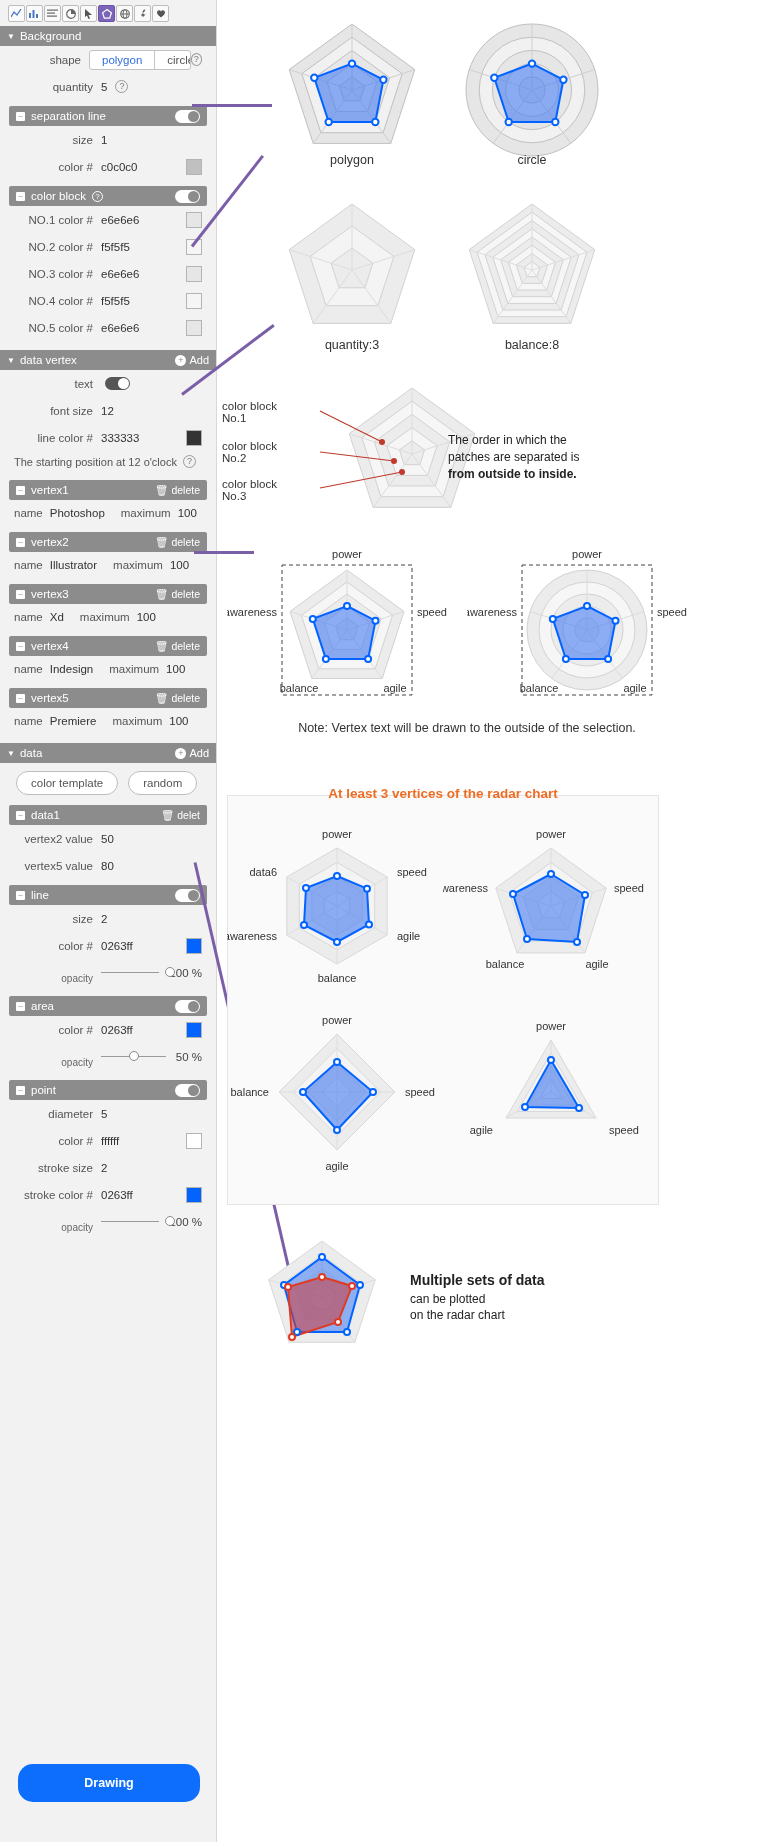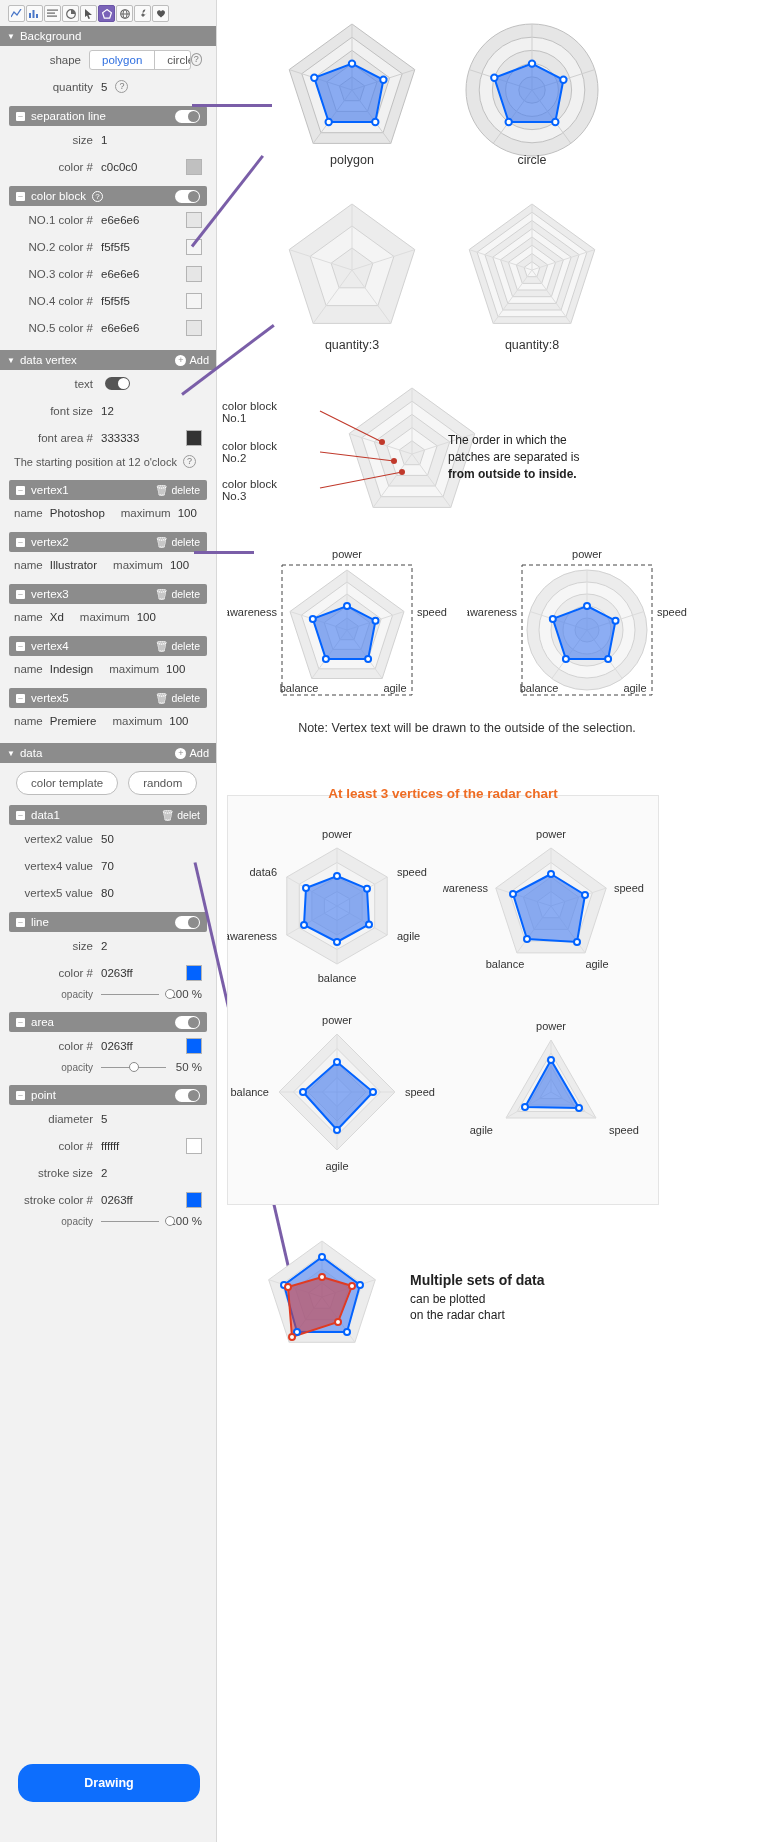--- a/index.html
+++ b/index.html
@@ -87,21 +87,21 @@
   .qmark {
     width:13px;height:13px;border-radius:50%;border:1px solid #9a9a9a;color:#7a7a7a;
     font-size:9px;line-height:11px;text-align:center;display:inline-block;
   }
   .pill-row { display:flex; gap:10px; padding:8px 9px 4px 16px; }
   .pill {
     border:1px solid #bdbdbd; border-radius:13px; background:#fff;
     padding:5px 14px; font-size:11.5px; color:#555;
   }
   .slider-row { display:flex; align-items:center; padding:2px 14px 6px 9px; }
-  .slider-row .lbl { width:92px; text-align:right; padding-right:8px; font-size:10px; color:#666;}
+  .slider-row .lbl { width:92px; text-align:right; padding-right:8px; font-size:10px; color:#666;margin-top:12px;}
   .track { flex:1; height:1px; background:#9a9a9a; position:relative; max-width:72px;}
   .knob {
     position:absolute; top:-5px; width:10px; height:10px; border-radius:50%;
     background:#fff; border:1px solid #8a8a8a;
   }
   .pct { margin-left:10px; font-size:11.5px; color:#444; }
   .note-row { padding:4px 9px 6px 14px; font-size:11px; color:#555; display:flex; align-items:center; gap:6px;}
   .drawing-btn {
     position:absolute; left:18px; bottom:40px; width:182px; height:38px;
     background:#0d6efd; color:#fff; border-radius:15px; font-size:12.5px;
@@ -263,21 +263,21 @@
   </div>
   <div class="row">
     <div class="lbl">text</div>
     <span class="toggle dark" style="margin-left:4px"></span>
   </div>
   <div class="row">
     <div class="lbl">font size</div>
     <div class="val">12</div>
   </div>
   <div class="row">
-    <div class="lbl">font area #</div>
+    <div class="lbl">line color #</div>
     <div class="val">333333</div>
     <div class="swatch" style="background:#333333"></div>
   </div>
   <div class="note-row">
     <span>The starting position at 12 o'clock</span>
     <span class="qmark">?</span>
   </div>
 
   <div class="sub-head">
     <span class="minus">–</span>
@@ -365,24 +365,20 @@
   <div class="sub-head">
     <span class="minus">–</span>
     <span>data1</span>
     <span class="del">🗑
       <span>delet</span>
     </span>
   </div>
   <div class="row">
     <div class="lbl">vertex2 value</div>
     <div class="val">50</div>
-  </div>
-  <div class="row">
-    <div class="lbl">vertex4 value</div>
-    <div class="val">70</div>
   </div>
   <div class="row">
     <div class="lbl">vertex5 value</div>
     <div class="val">80</div>
   </div>
 
   <div class="sub-head">
     <span class="minus">–</span>
     <span>line</span>
     <span class="toggle"></span>
@@ -535,21 +531,21 @@
       <polygon points="0,-24.8 23.6,-7.7 14.6,20 -14.6,20 -23.6,-7.7" fill="#f6f6f6" stroke="#d2d2d2"></polygon>
       <polygon points="0,-16.5 15.7,-5.1 9.7,13.4 -9.7,13.4 -15.7,-5.1" fill="#ececec" stroke="#d2d2d2"></polygon>
       <polygon points="0,-8.3 7.9,-2.6 4.9,6.7 -4.9,6.7 -7.9,-2.6" fill="#f6f6f6" stroke="#d2d2d2"></polygon>
       <line x1="0" y1="0" x2="0" y2="-66" stroke="#dcdcdc"></line>
         <line x1="0" y1="0" x2="62.8" y2="-20.4" stroke="#dcdcdc"></line>
       <line x1="0" y1="0" x2="38.8" y2="53.4" stroke="#dcdcdc"></line>
         <line x1="0" y1="0" x2="-38.8" y2="53.4" stroke="#dcdcdc"></line>
       <line x1="0" y1="0" x2="-62.8" y2="-20.4" stroke="#dcdcdc"></line>
     </g>
   </svg>
-  <div class="cap" style="left:230px; top:338px; width:170px;">quantity:8</div>
+  <div class="cap" style="left:230px; top:338px; width:170px;">balance:8</div>
 
   <svg class="blk" style="left:100px; top:382px;" width="180" height="150" viewBox="0 0 180 150">
     <g transform="translate(95,72)">
       <polygon points="0,-66 62.8,-20.4 38.8,53.4 -38.8,53.4 -62.8,-20.4" fill="#ececec" stroke="#d2d2d2"></polygon>
       <polygon points="0,-52.8 50.2,-16.3 31.1,42.7 -31.1,42.7 -50.2,-16.3" fill="#f6f6f6" stroke="#d2d2d2"></polygon>
       <polygon points="0,-39.6 37.7,-12.2 23.3,32 -23.3,32 -37.7,-12.2" fill="#ececec" stroke="#d2d2d2"></polygon>
       <polygon points="0,-26.4 25.1,-8.2 15.5,21.4 -15.5,21.4 -25.1,-8.2" fill="#f6f6f6" stroke="#d2d2d2"></polygon>
       <polygon points="0,-13.2 12.6,-4.1 7.8,10.7 -7.8,10.7 -12.6,-4.1" fill="#ececec" stroke="#d2d2d2"></polygon>
       <line x1="0" y1="0" x2="0" y2="-66" stroke="#dcdcdc"></line>
         <line x1="0" y1="0" x2="62.8" y2="-20.4" stroke="#dcdcdc"></line>

